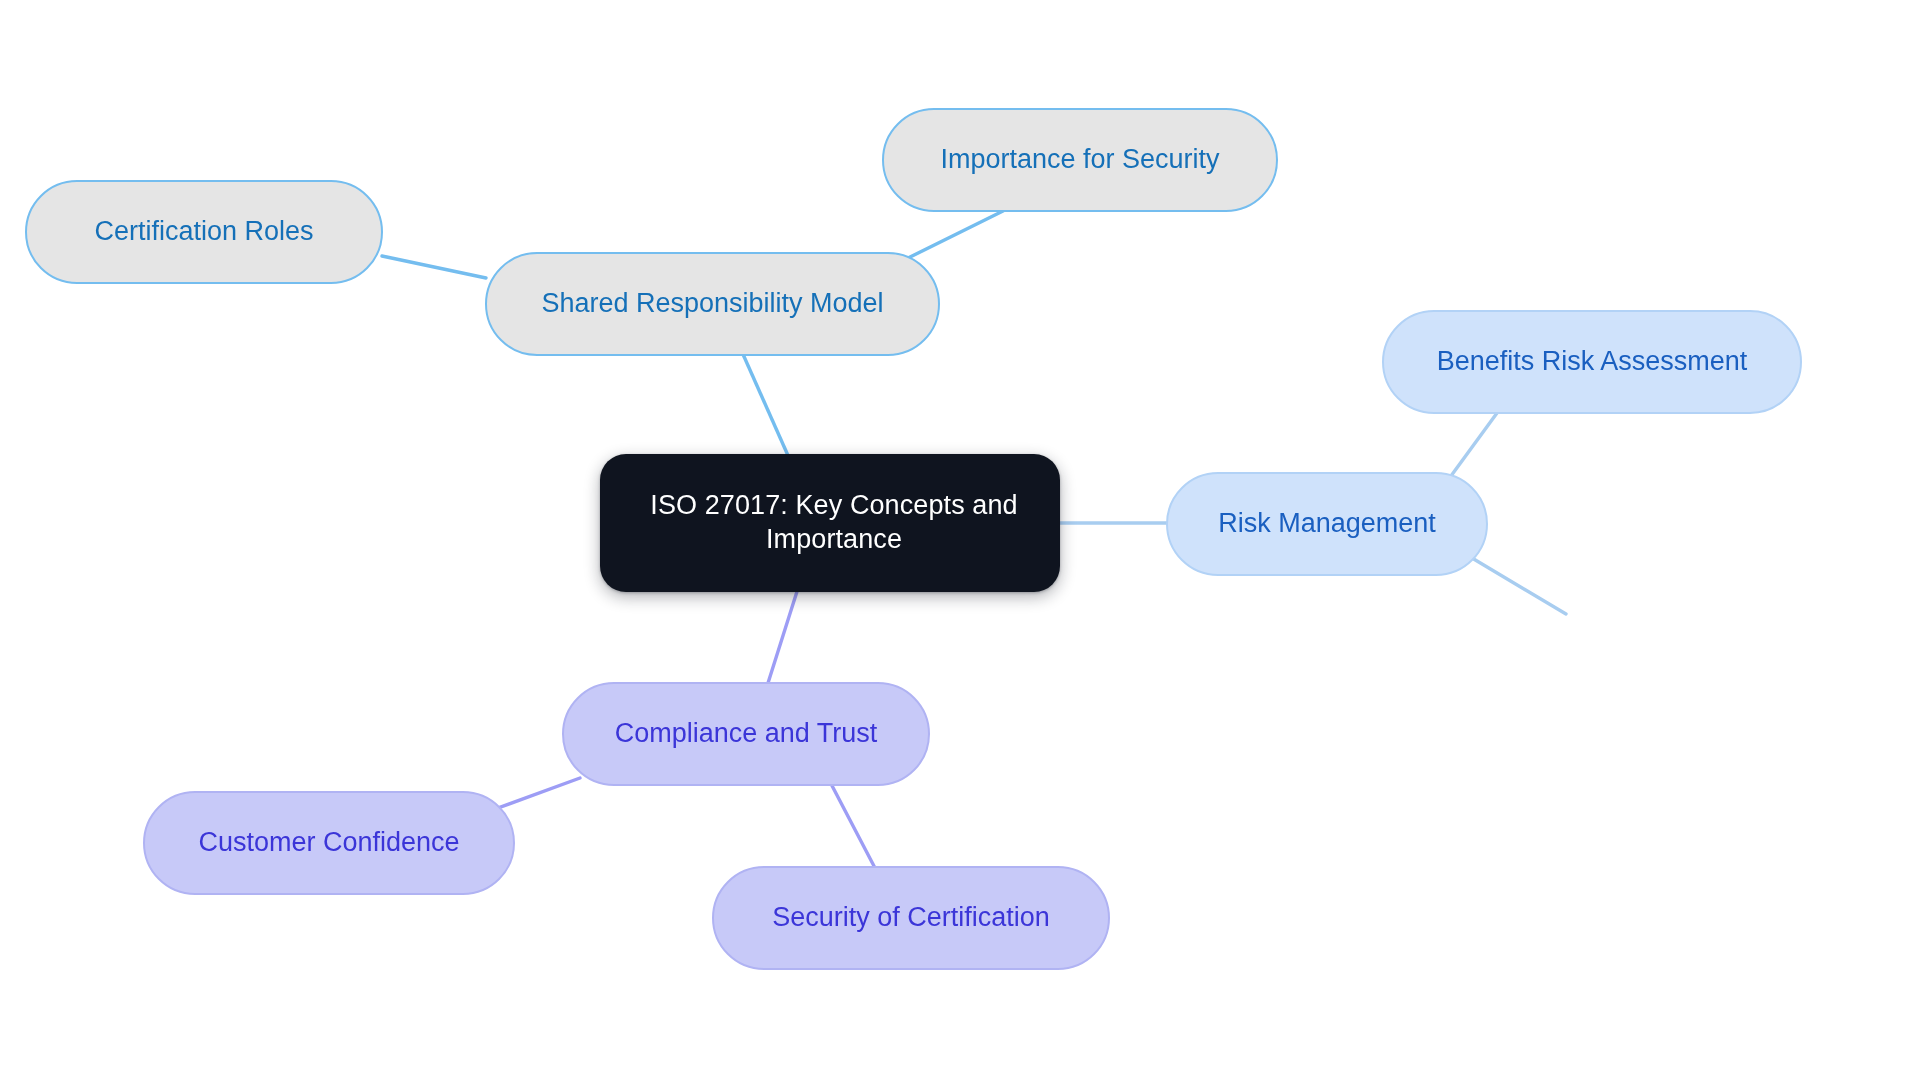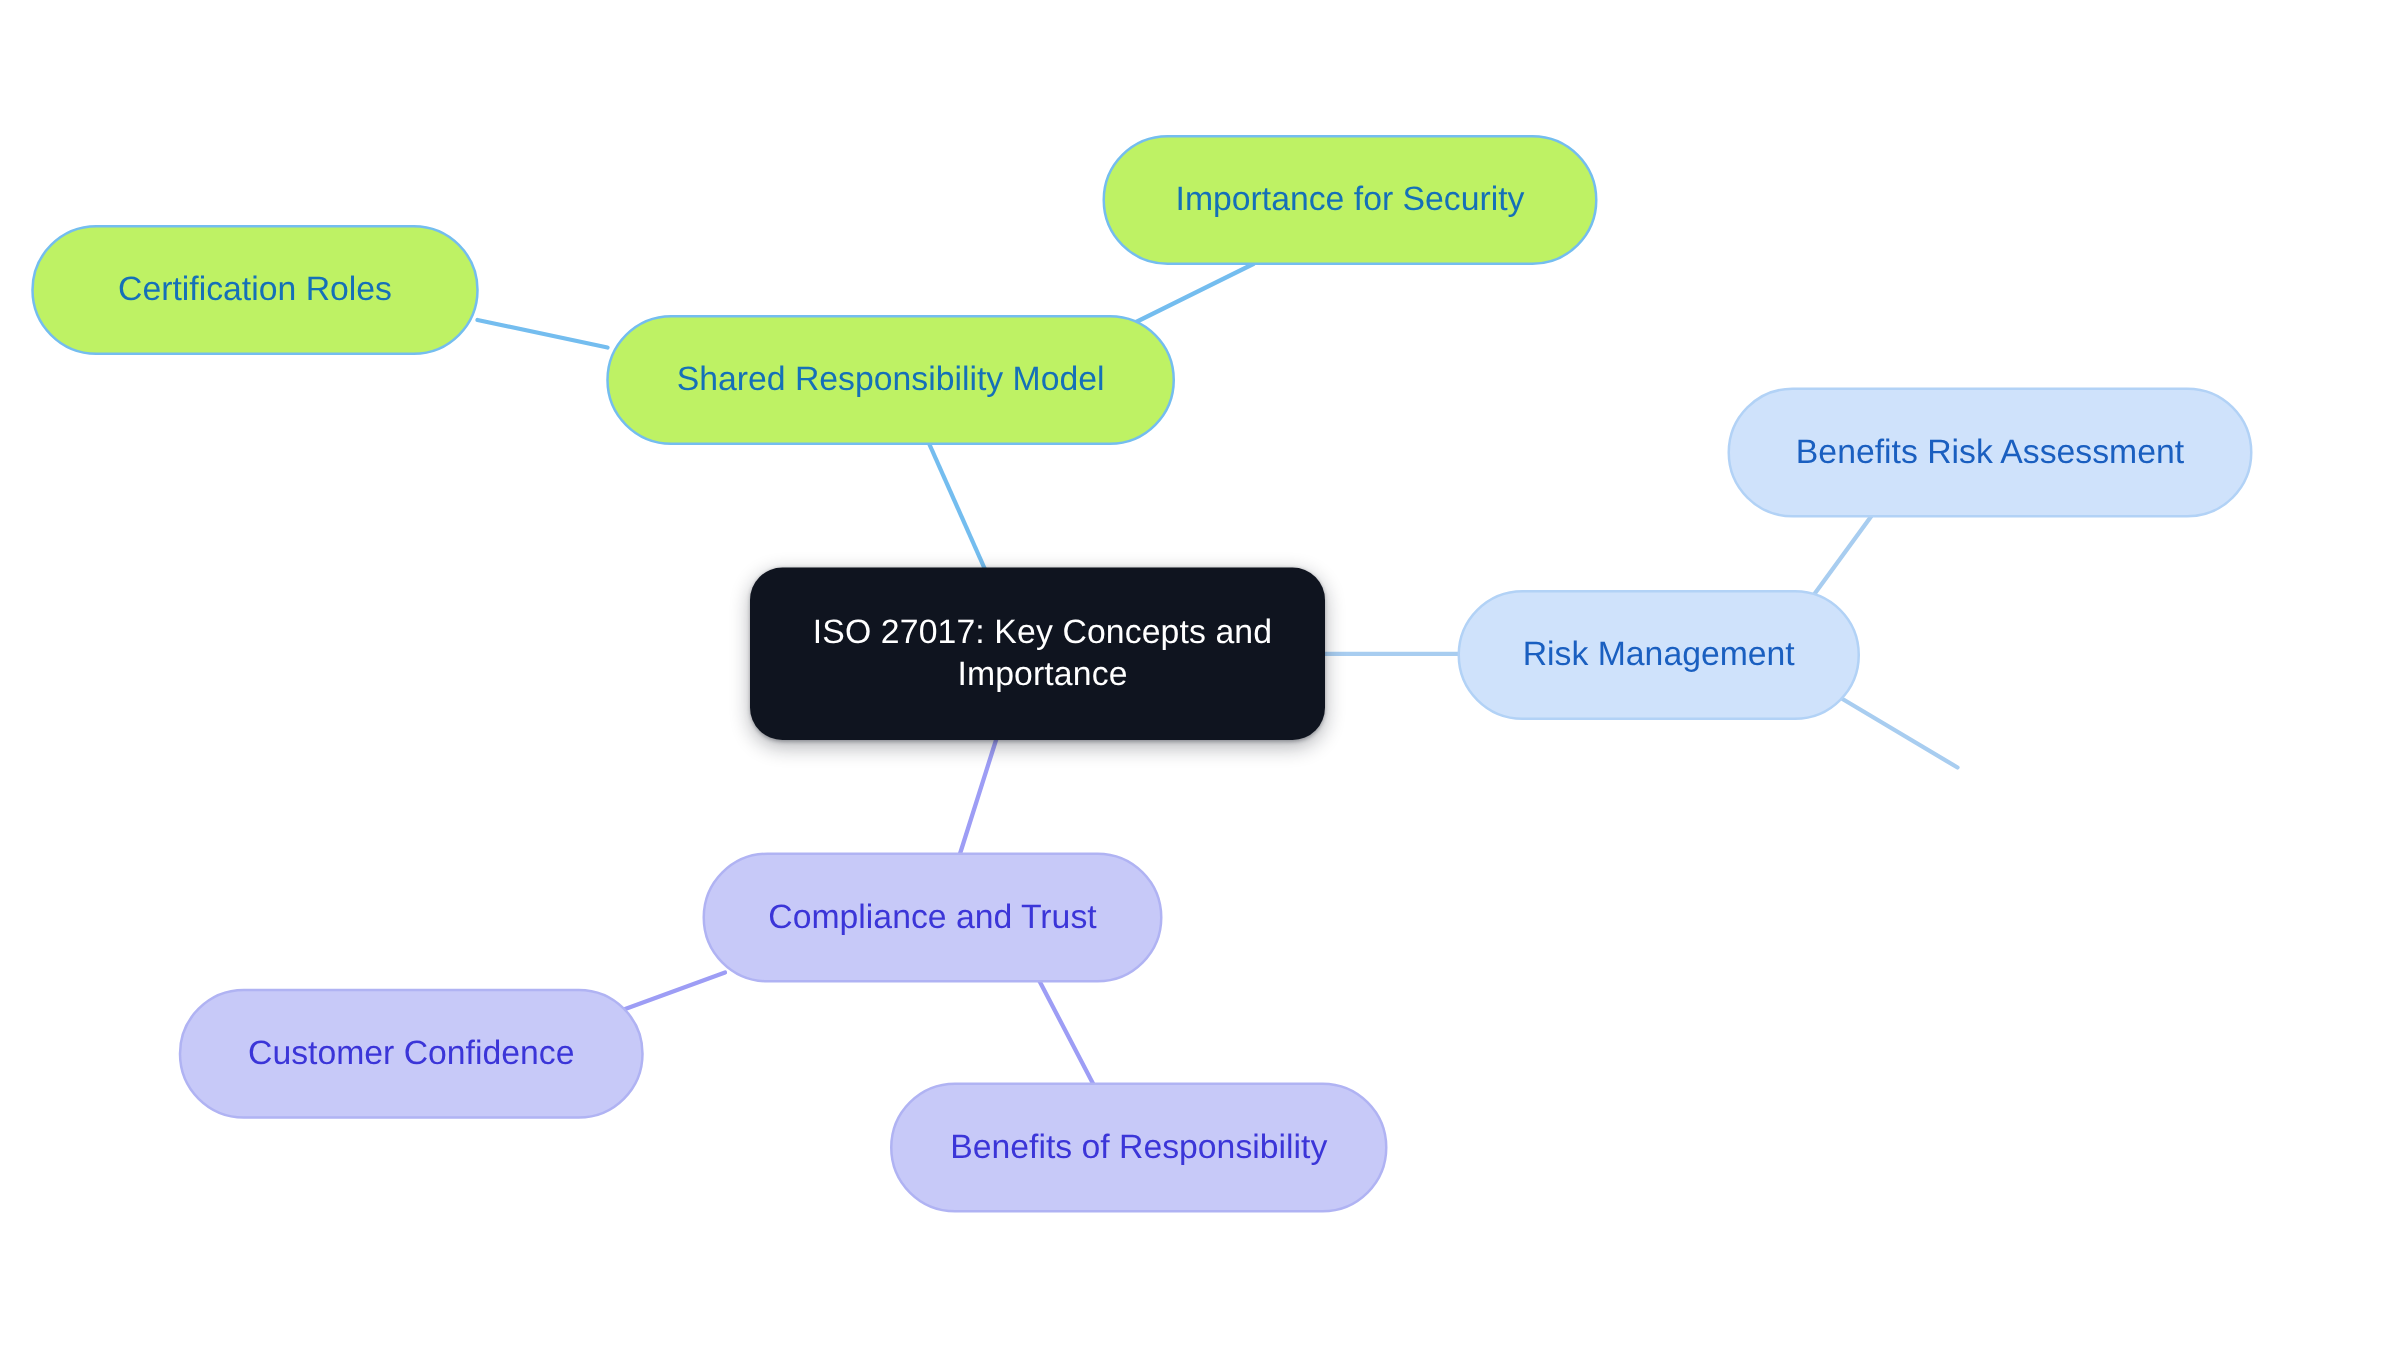--- a/index.html
+++ b/index.html
@@ -41,21 +41,21 @@
   .node-root {
     border-radius: 26px;
     background: #0f141f;
     color: #ffffff;
     font-size: 27px;
     letter-spacing: 0.1px;
     box-shadow: 0 5px 16px rgba(15,20,31,0.32),
                 0 1px 3px rgba(15,20,31,0.28);
   }
   .node-sky {
-    background: #bef264;
+    background: #e5e5e5;
     border: 2px solid #74bdef;
     color: #1570b8;
     font-size: 27px;
   }
   .node-blue {
     background: #cfe2fb;
     border: 2px solid #b2d2f6;
     color: #1a5fc0;
     font-size: 27px;
   }
@@ -104,15 +104,15 @@
 
   <div class="node node-blue" style="left:1166px; top:472px; width:322px; height:104px;">Risk Management</div>
 
   <div class="node node-blue" style="left:1382px; top:310px; width:420px; height:104px;">Benefits Risk Assessment</div>
 
 
   <div class="node node-violet" style="left:562px; top:682px; width:368px; height:104px;">Compliance and Trust</div>
 
   <div class="node node-violet" style="left:143px; top:791px; width:372px; height:104px;">Customer Confidence</div>
 
-  <div class="node node-violet" style="left:712px; top:866px; width:398px; height:104px;">Benefits of Responsibility</div>
+  <div class="node node-violet" style="left:712px; top:866px; width:398px; height:104px;">Security of Certification</div>
 
 </div>
 
 </body></html>

